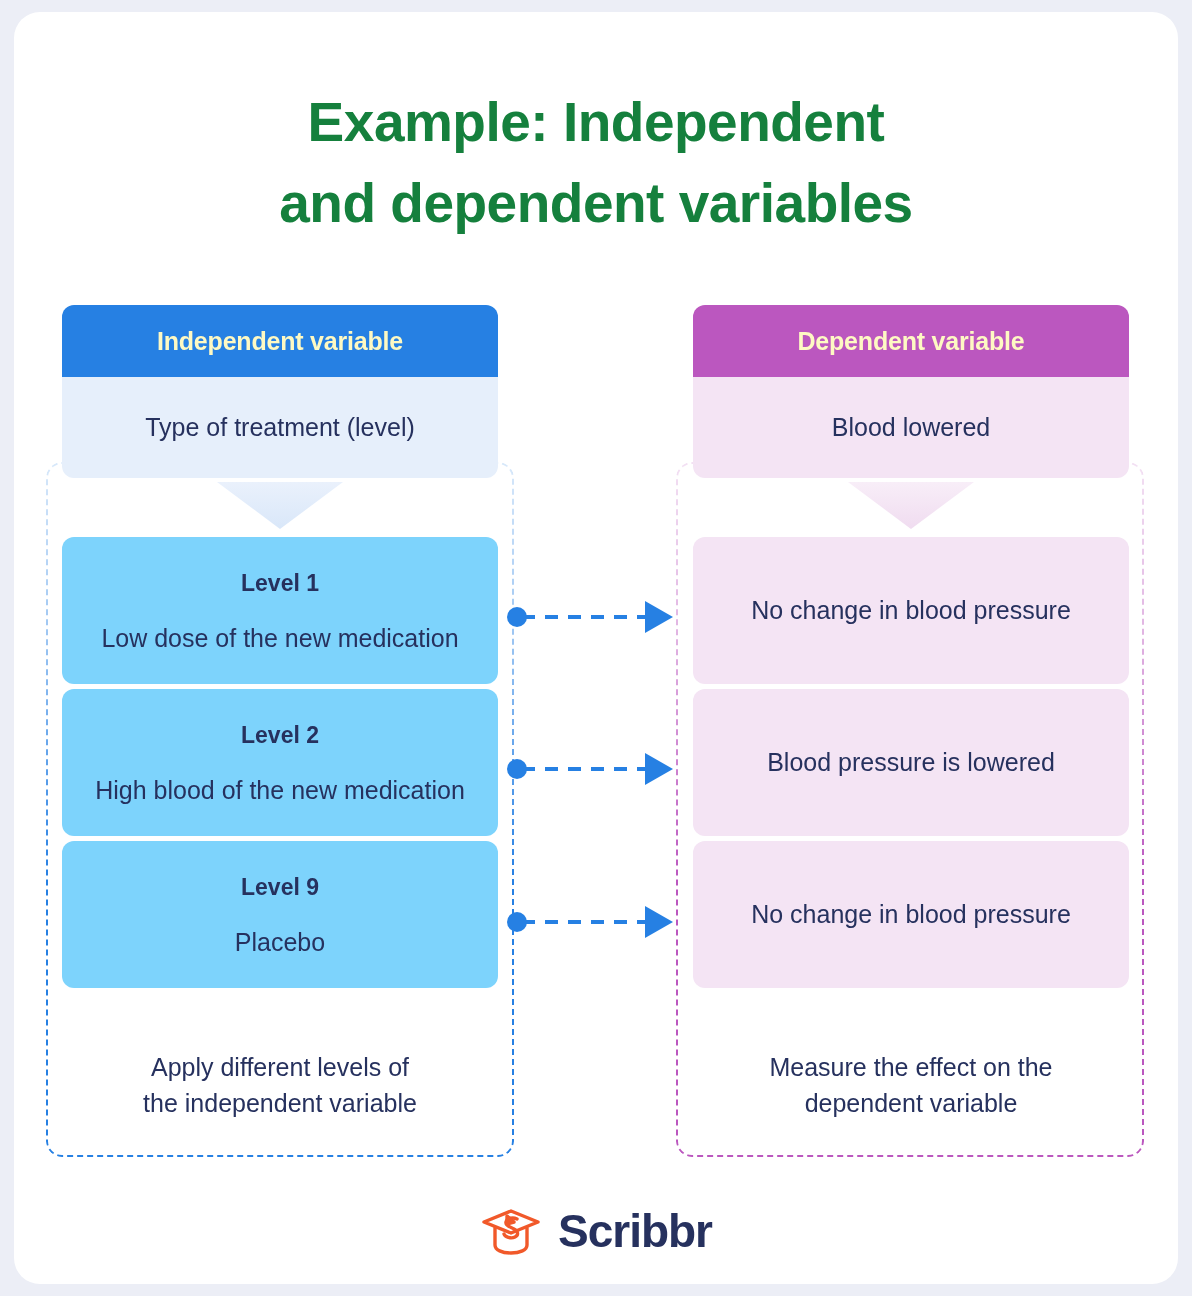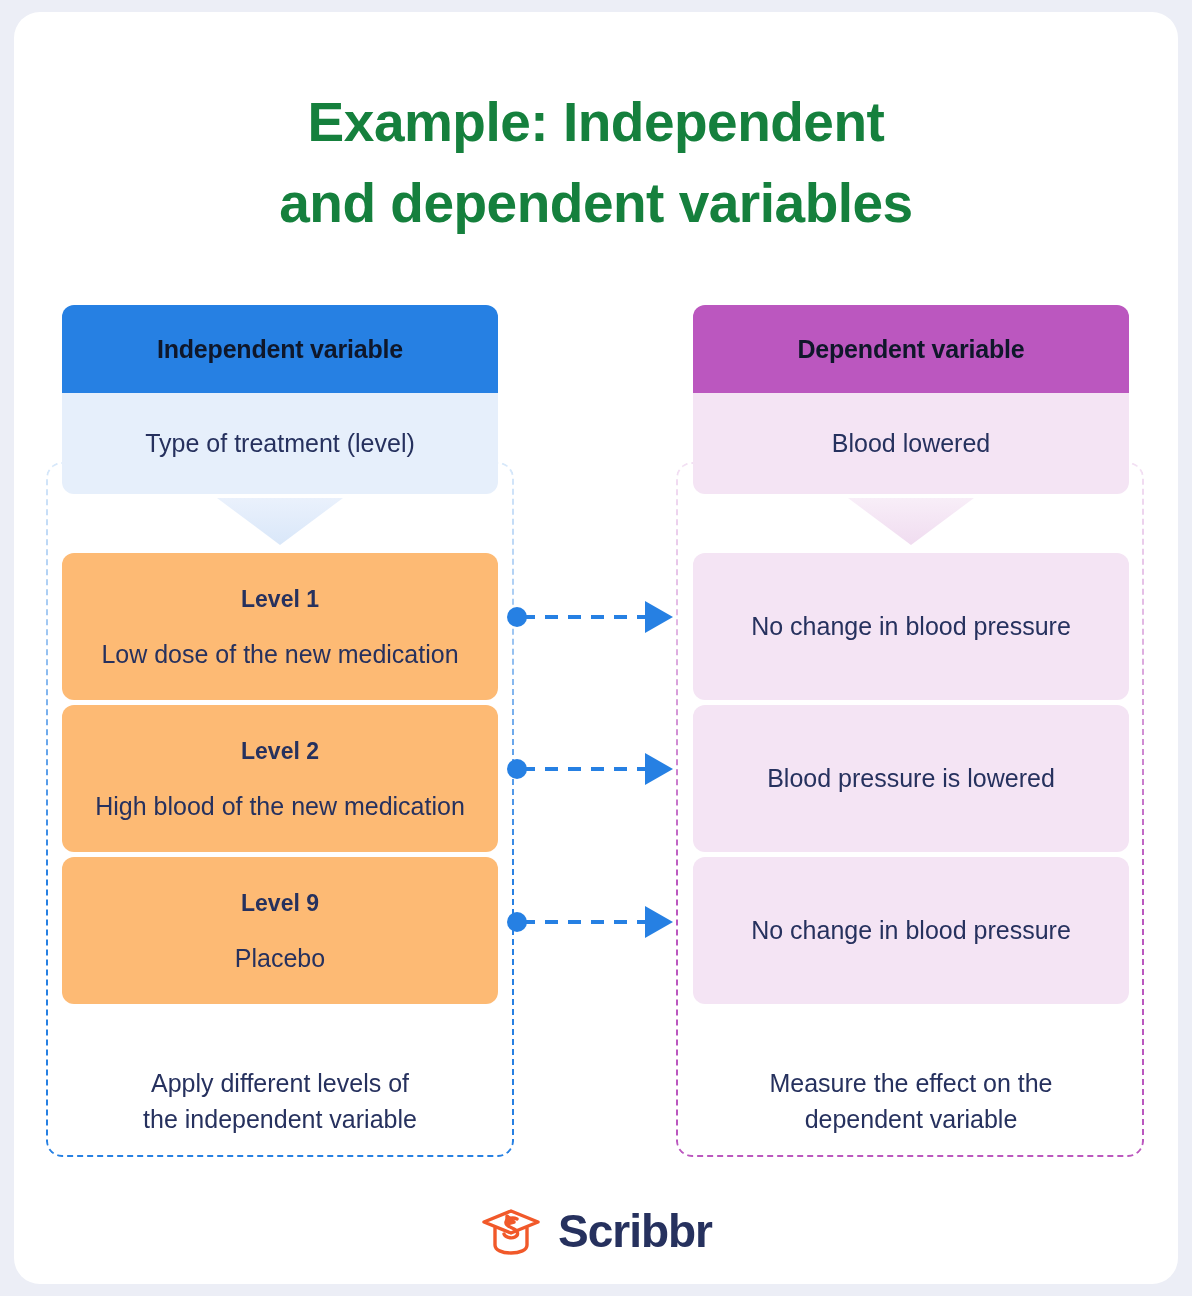--- a/index.html
+++ b/index.html
@@ -73,26 +73,26 @@
   }
   .dashed-right {
     left: 676px;
     border-color: #bb57bf;
     -webkit-mask-image: linear-gradient(to bottom, rgba(0,0,0,0.18) 0%, rgba(0,0,0,0.45) 25%, rgba(0,0,0,1) 60%, rgba(0,0,0,1) 100%);
             mask-image: linear-gradient(to bottom, rgba(0,0,0,0.18) 0%, rgba(0,0,0,0.45) 25%, rgba(0,0,0,1) 60%, rgba(0,0,0,1) 100%);
   }
 
   
   .head {
-    height: 88px;
+    height: 72px;
     border-radius: 12px 12px 0 0;
     display: flex;
     align-items: center;
     justify-content: center;
-    color: #0f172a;
+    color: #fef9c3;
     font-size: 25px;
     font-weight: bold;
     letter-spacing: -0.2px;
   }
   .head-blue   { background: #2680e3; }
   .head-purple { background: #bb57bf; }
 
   .subhead {
     height: 101px;
     border-radius: 0 0 12px 12px;
@@ -131,21 +131,21 @@
     height: 147px;
     margin-bottom: 5px;
     display: flex;
     flex-direction: column;
     align-items: center;
     justify-content: center;
     text-align: center;
     color: #26315e;
     padding: 0 28px;
   }
-  .box-blue { background: #fdba74; gap: 19px; }
+  .box-blue { background: #7dd3fc; gap: 19px; }
   .box-pink { background: #f4e4f4; }
 
   .box-title {
     font-size: 23px;
     font-weight: bold;
     line-height: 1.5;
     margin-bottom: 2px;
   }
   .box-text {
     font-size: 25px;

